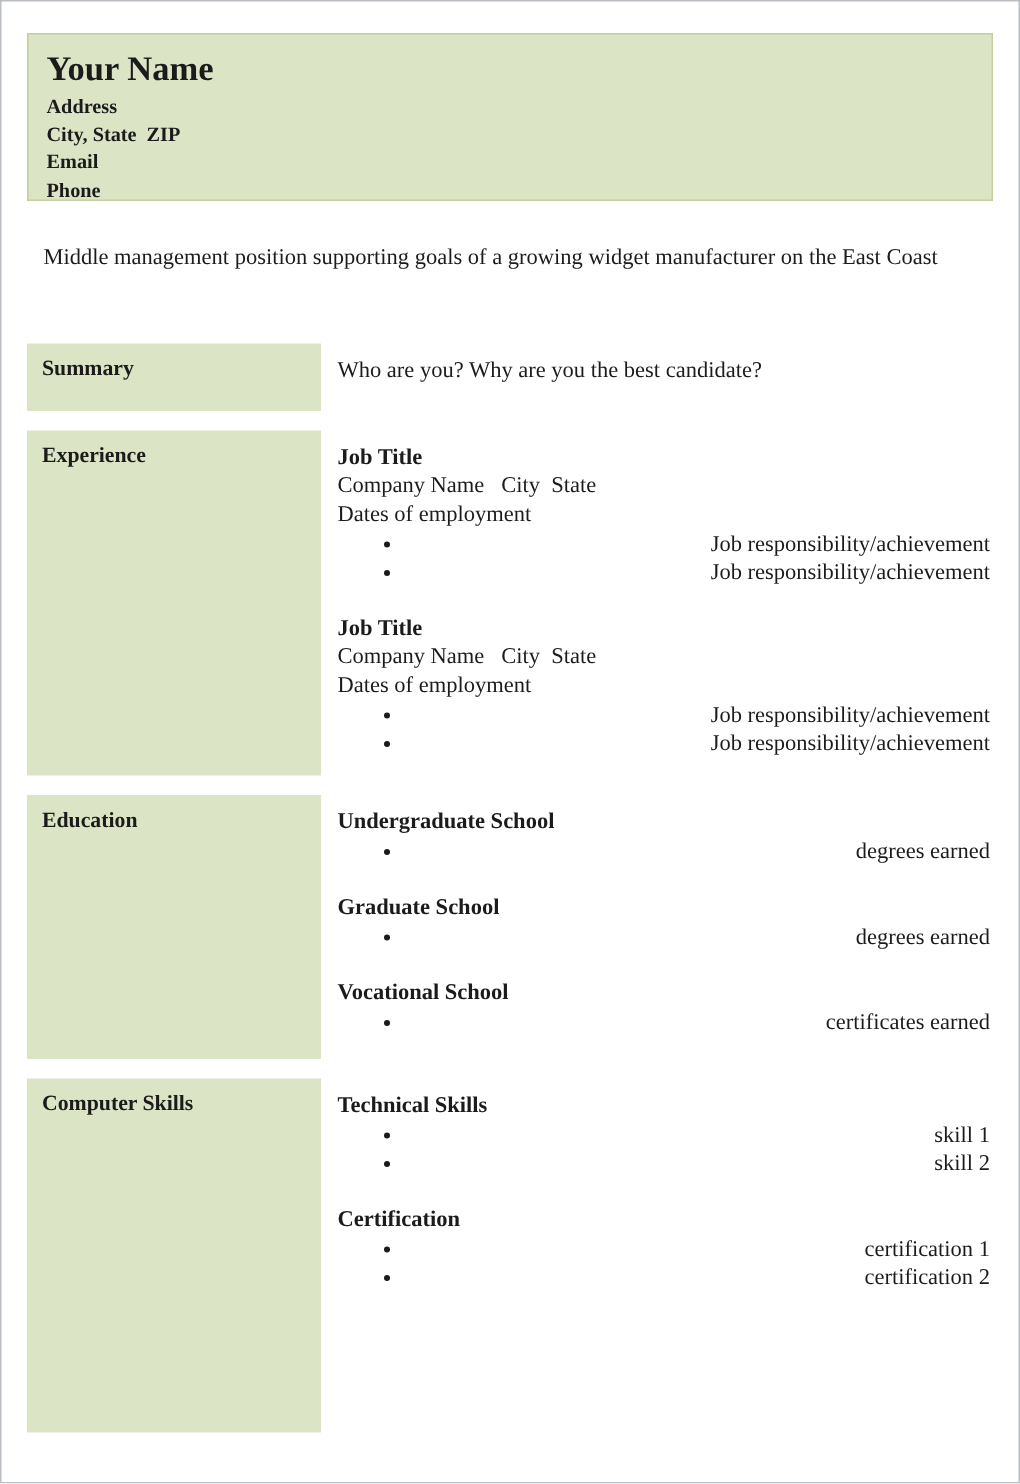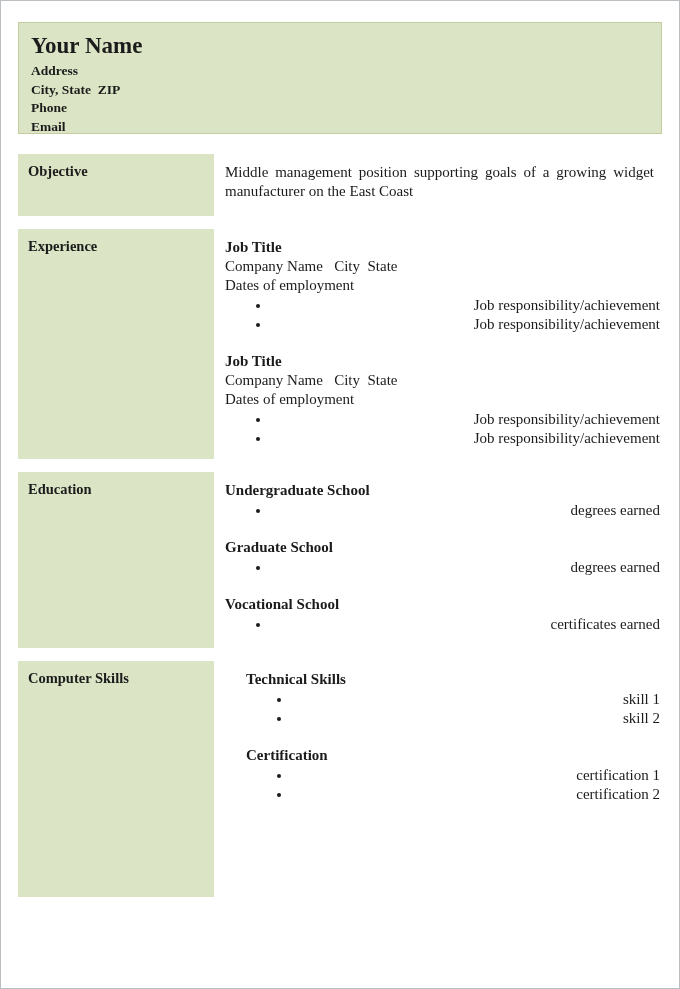--- a/index.html
+++ b/index.html
@@ -56,21 +56,21 @@
   .section-content {
     flex: 1;
     padding: 9px 2px 0 11px;
     font-size: 15px;
     line-height: 19px;
   }
   .row-objective   { min-height: 62px; }
   .row-summary     { min-height: 45px; }
   .row-experience  { min-height: 230px; }
   .row-education   { min-height: 176px; }
-  .row-skills      { min-height: 236px; gap: 21px; }
+  .row-skills      { min-height: 236px; }
 
   .objective-text { text-align: justify; padding-right: 6px; white-space: normal; }
 
   .job, .edu-group, .skill-group { margin-bottom: 18px; }
   .job:last-child, .edu-group:last-child, .skill-group:last-child { margin-bottom: 0; }
   .job-title, .group-title { font-weight: bold; }
   .plain-line { white-space: pre-wrap; }
 
   ul.bullets {
     margin: 1px 0 0 0;
@@ -85,31 +85,36 @@
 </style>
 </head>
 <body>
 
 <div class="page">
 
   <div class="header-box">
     <div class="name">Your Name</div>
     <div class="header-line">Address</div>
     <div class="header-line">City, State  ZIP</div>
+    <div class="header-line">Email</div>
     <div class="header-line">Phone</div>
-    <div class="header-line">Email</div>
   </div>
 
   <div class="section-row row-objective">
-    <div class="section-label">Objective</div>
     <div class="section-content">
       <div class="objective-text">Middle management position supporting goals of a growing widget manufacturer on the East Coast</div>
     </div>
   </div>
 
+  <div class="section-row row-summary">
+    <div class="section-label">Summary</div>
+    <div class="section-content">
+      <div>Who are you? Why are you the best candidate?</div>
+    </div>
+  </div>
 
   <div class="section-row row-experience">
     <div class="section-label">Experience</div>
     <div class="section-content">
 
       <div class="job">
         <div class="job-title">Job Title</div>
         <div class="plain-line">Company Name   City  State</div>
         <div class="plain-line">Dates of employment</div>
         <ul class="bullets">

